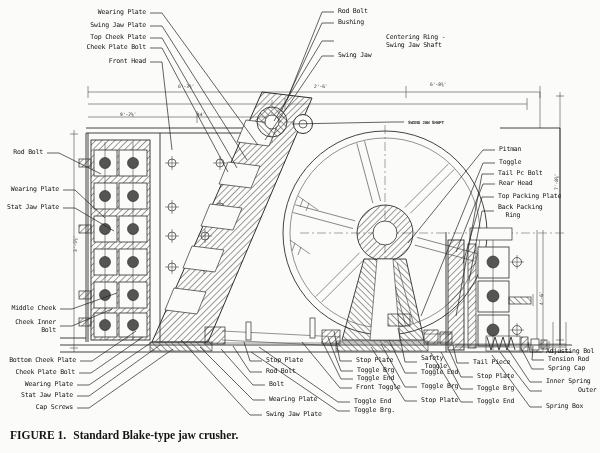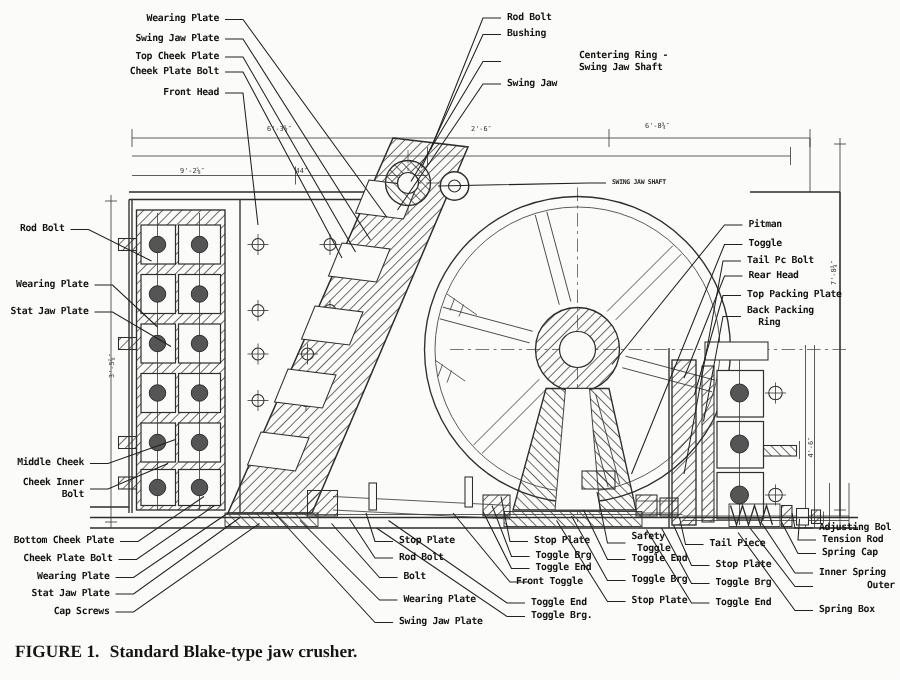--- a/index.html
+++ b/index.html
@@ -3,21 +3,21 @@
 <meta charset="utf-8">
 <style>
   html,body{margin:0;padding:0;background:#fff;}
   .stage{position:relative;width:600px;height:453px;background:#fbfbf9;overflow:hidden;
          font-family:"DejaVu Sans Mono",monospace;}
   .stage svg{position:absolute;left:0;top:0;}
   .ln{stroke:#2e2e2c;stroke-width:.9;fill:none;}
   .thin{stroke:#3a3a38;stroke-width:.55;fill:none;}
   .cl{stroke:#4a4a48;stroke-width:.5;fill:none;stroke-dasharray:9 3 2 3;}
   .leader{stroke:#21211f;stroke-width:.7;fill:none;}
-  .callout{position:absolute;font-weight:bold;font-size:6.5px;line-height:7.5px;color:#131312;
+  .callout{position:absolute;font-weight:normal;font-size:6.5px;line-height:7.5px;color:#131312;
            white-space:pre;letter-spacing:-0.2px;}
   .callout.tiny{font-size:4.3px;line-height:5px;font-weight:bold;color:#2a2a28;}
   .dim{position:absolute;font-size:4.6px;line-height:5px;color:#33332f;transform-origin:left top;white-space:nowrap;}
   .caption{position:absolute;left:10px;top:429px;font-family:"Liberation Serif",serif;
            font-weight:bold;font-size:11.5px;color:#141412;}
   .caption .cap-text{margin-left:7px;}
 </style>
 </head>
 <body>
 
@@ -292,21 +292,21 @@
       <div class="callout" style="left: 77px; top: 396px; text-align: right; transform: translate(calc(-100% - 4px), -50%);"><div>Stat Jaw Plate</div></div>
       <div class="callout" style="left: 77px; top: 408px; text-align: right; transform: translate(calc(-100% - 4px), -50%);"><div>Cap Screws</div></div>
       <div class="callout" style="left: 262px; top: 361px; text-align: left; transform: translate(4px, -50%);"><div>Stop Plate</div></div>
       <div class="callout" style="left: 262px; top: 372px; text-align: left; transform: translate(4px, -50%);"><div>Rod Bolt</div></div>
       <div class="callout" style="left: 265px; top: 385px; text-align: left; transform: translate(4px, -50%);"><div>Bolt</div></div>
       <div class="callout" style="left: 265px; top: 400px; text-align: left; transform: translate(4px, -50%);"><div>Wearing Plate</div></div>
       <div class="callout" style="left: 262px; top: 415px; text-align: left; transform: translate(4px, -50%);"><div>Swing Jaw Plate</div></div>
       <div class="callout" style="left: 352px; top: 361px; text-align: left; transform: translate(4px, -50%);"><div>Stop Plate</div></div>
       <div class="callout" style="left: 353px; top: 371px; text-align: left; transform: translate(4px, -50%);"><div>Toggle Brg</div></div>
       <div class="callout" style="left: 353px; top: 379px; text-align: left; transform: translate(4px, -50%);"><div>Toggle End</div></div>
-      <div class="callout" style="left: 340px; top: 388px; text-align: center; transform: translate(4px, -50%);"><div>Front Toggle</div></div>
+      <div class="callout" style="left: 352px; top: 388px; text-align: center; transform: translate(4px, -50%);"><div>Front Toggle</div></div>
       <div class="callout" style="left: 350px; top: 402px; text-align: left; transform: translate(4px, -50%);"><div>Toggle End</div></div>
       <div class="callout" style="left: 350px; top: 411px; text-align: left; transform: translate(4px, -50%);"><div>Toggle Brg.</div></div>
       <div class="callout" style="left: 417px; top: 362px; text-align: left; transform: translate(4px, -50%);"><div>Safety</div><div> Toggle</div></div>
       <div class="callout" style="left: 417px; top: 373px; text-align: left; transform: translate(4px, -50%);"><div>Toggle End</div></div>
       <div class="callout" style="left: 417px; top: 387px; text-align: left; transform: translate(4px, -50%);"><div>Toggle Brg</div></div>
       <div class="callout" style="left: 417px; top: 401px; text-align: left; transform: translate(4px, -50%);"><div>Stop Plate</div></div>
       <div class="callout" style="left: 469px; top: 363px; text-align: left; transform: translate(4px, -50%);"><div>Tail Piece</div></div>
       <div class="callout" style="left: 473px; top: 377px; text-align: left; transform: translate(4px, -50%);"><div>Stop Plate</div></div>
       <div class="callout" style="left: 473px; top: 389px; text-align: left; transform: translate(4px, -50%);"><div>Toggle Brg</div></div>
       <div class="callout" style="left: 473px; top: 402px; text-align: left; transform: translate(4px, -50%);"><div>Toggle End</div></div>

